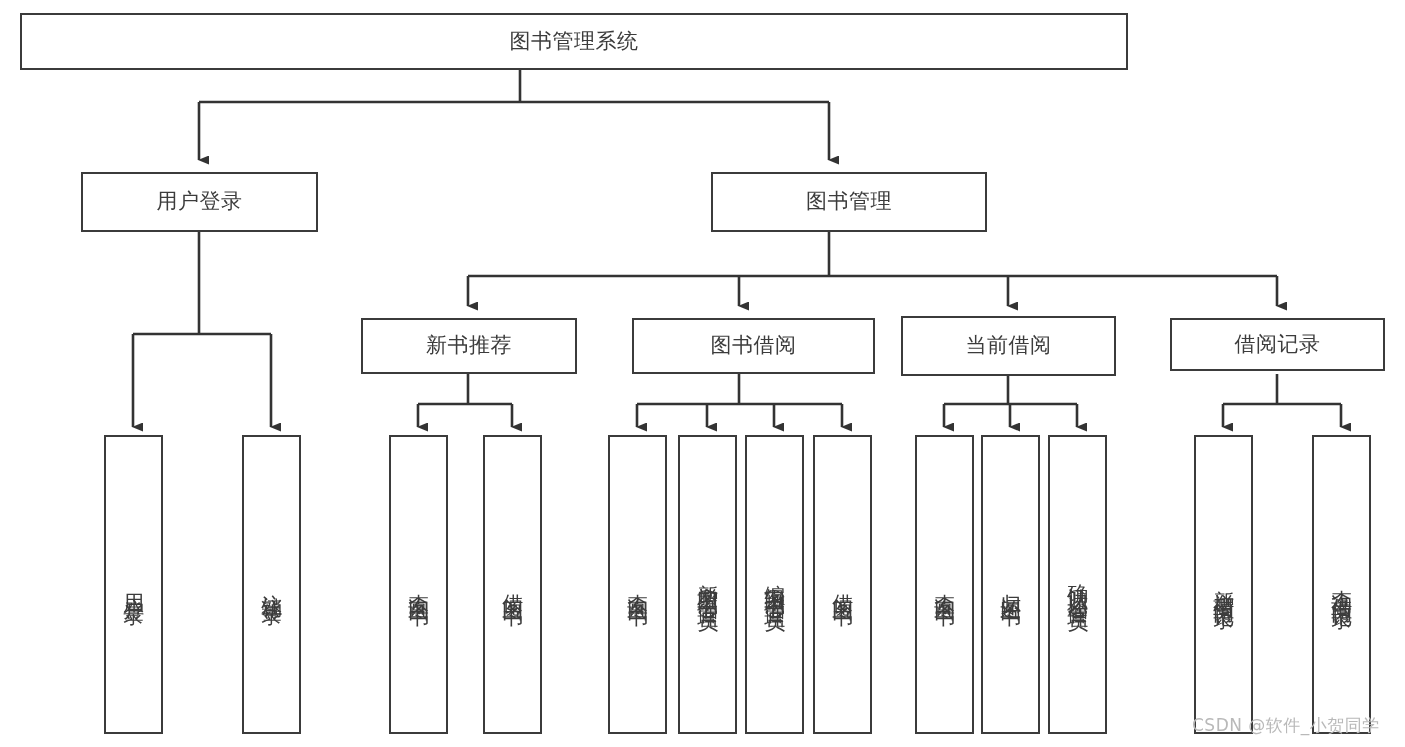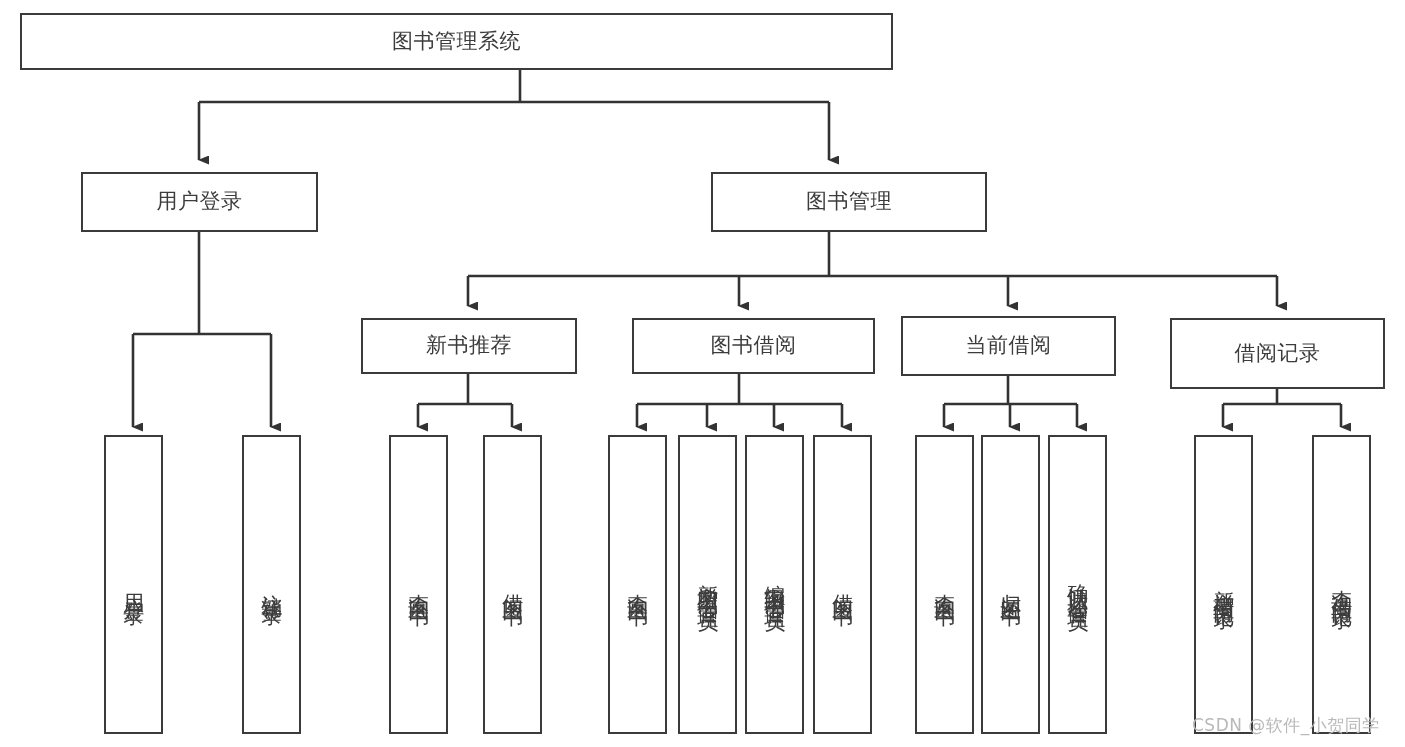--- a/index.html
+++ b/index.html
@@ -114,21 +114,21 @@
       <path d="M1010,404 L1010,427" marker-end="url(#arrowhead)"></path>
       <path d="M1077,404 L1077,427" marker-end="url(#arrowhead)"></path>
 
       <path d="M1277,374 L1277,404"></path>
       <path d="M1223,404 L1341,404"></path>
       <path d="M1223,404 L1223,427" marker-end="url(#arrowhead)"></path>
       <path d="M1341,404 L1341,427" marker-end="url(#arrowhead)"></path>
     </g>
   </svg>
 
-  <div class="node horiz" style="left:20px; top:13px; width:873px; height:57px;">
+  <div class="node horiz" style="left:20px; top:13px; width:1108px; height:57px;">
     <span class="label">图书管理系统</span>
   </div>
 
   <div class="node horiz" style="left:81px; top:172px; width:237px; height:60px;">
     <span class="label">用户登录</span>
   </div>
 
   <div class="node horiz" style="left:711px; top:172px; width:276px; height:60px;">
     <span class="label">图书管理</span>
   </div>
@@ -138,21 +138,21 @@
   </div>
 
   <div class="node horiz" style="left:632px; top:318px; width:243px; height:56px;">
     <span class="label">图书借阅</span>
   </div>
 
   <div class="node horiz" style="left:901px; top:316px; width:215px; height:60px;">
     <span class="label">当前借阅</span>
   </div>
 
-  <div class="node horiz" style="left:1170px; top:318px; width:215px; height:71px;">
+  <div class="node horiz" style="left:1170px; top:318px; width:215px; height:53px;">
     <span class="label">借阅记录</span>
   </div>
 
   <div class="node vert" style="left:104px; top:435px; width:59px; height:299px;">
     <span class="label">用户登录</span>
   </div>
 
   <div class="node vert" style="left:242px; top:435px; width:59px; height:299px;">
     <span class="label">注销登录</span>
   </div>

